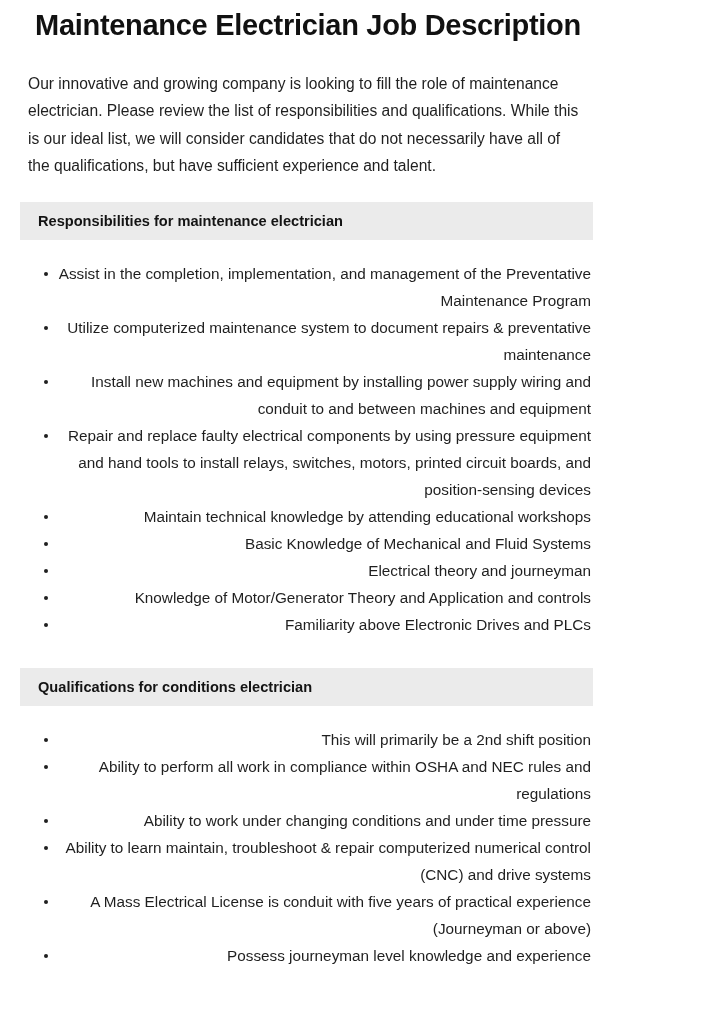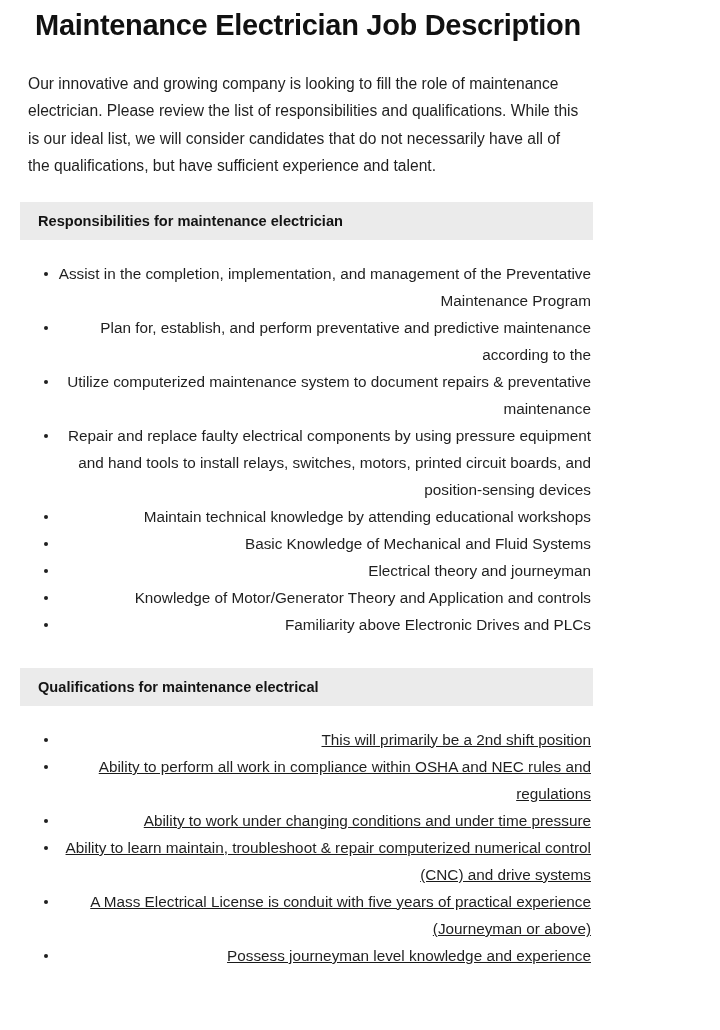--- a/index.html
+++ b/index.html
@@ -75,49 +75,48 @@
     position: absolute;
     left: 44px;
     top: 12px;
     width: 4px;
     height: 4px;
     border-radius: 50%;
     background: #1f1f1f;
   }
   .qual-list {
     padding-top: 19px;
-    text-decoration: underline;
   }
 </style>
 </head>
 <body>
 
 <div class="page">
 
   <h1 class="doc-title">Maintenance Electrician Job Description</h1>
 
   <p class="intro">Our innovative and growing company is looking to fill the role of maintenance electrician. Please review the list of responsibilities and qualifications. While this is our ideal list, we will consider candidates that do not necessarily have all of the qualifications, but have sufficient experience and talent.</p>
 
   <div class="section">
     <div class="section-header">Responsibilities for maintenance electrician</div>
     <ul class="bullets">
       <li>Assist in the completion, implementation, and management of the Preventative Maintenance Program</li>
-      <li>Plan for, establish, and perform preventative and predictive maintenance according to the</li>
       <li>Utilize computerized maintenance system to document repairs &amp; preventative maintenance</li>
+      <li>Install new machines and equipment by installing power supply wiring and conduit to and between machines and equipment</li>
       <li>Repair and replace faulty electrical components by using pressure equipment and hand tools to install relays, switches, motors, printed circuit boards, and position-sensing devices</li>
       <li>Maintain technical knowledge by attending educational workshops</li>
       <li>Basic Knowledge of Mechanical and Fluid Systems</li>
       <li>Electrical theory and journeyman</li>
       <li>Knowledge of Motor/Generator Theory and Application and controls</li>
       <li>Familiarity above Electronic Drives and PLCs</li>
     </ul>
   </div>
 
   <div class="section">
-    <div class="section-header second">Qualifications for maintenance electrical</div>
+    <div class="section-header second">Qualifications for conditions electrician</div>
     <ul class="bullets qual-list">
       <li>This will primarily be a 2nd shift position</li>
       <li>Ability to perform all work in compliance within OSHA and NEC rules and regulations</li>
       <li>Ability to work under changing conditions and under time pressure</li>
       <li>Ability to learn maintain, troubleshoot &amp; repair computerized numerical control (CNC) and drive systems</li>
       <li>A Mass Electrical License is conduit with five years of practical experience (Journeyman or above)</li>
       <li>Possess journeyman level knowledge and experience</li>
     </ul>
   </div>
 

